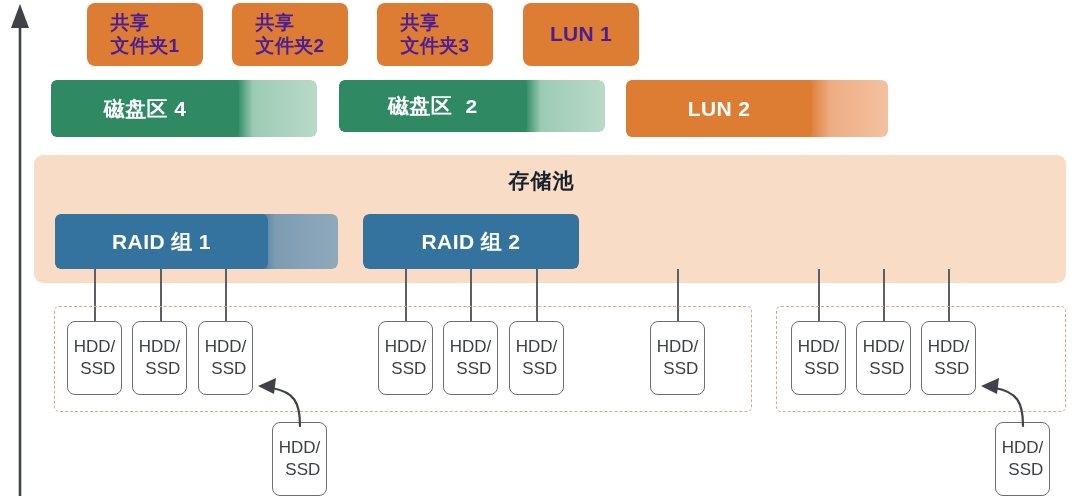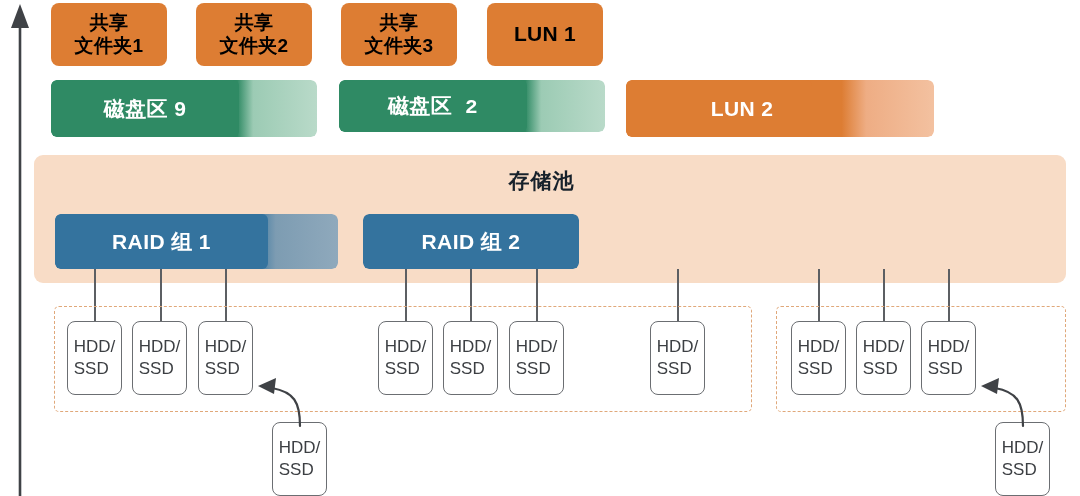--- a/index.html
+++ b/index.html
@@ -28,26 +28,26 @@
   }
 
   
   .block {
     position: absolute;
     border-radius: 7px;
     box-sizing: border-box;
     display: flex;
     align-items: center;
     justify-content: center;
-    color: #000000;
+    color: #4c1d95;
     font-weight: bold;
-    text-align: center;
     line-height: 1.18;
     white-space: pre-line;
     letter-spacing: 0.3px;
+    margin-left: 36px;
   }
 
   .share-folder {
     background: #dd7d33;
     font-size: 19px;
     border-radius: 8px;
   }
   .lun-1 {
     background: #dd7d33;
     font-size: 21px;
@@ -143,21 +143,21 @@
     border-radius: 8px;
     background: #ffffff;
     display: flex;
     flex-direction: column;
     align-items: center;
     justify-content: center;
     font-size: 17px;
     color: #3c3f43;
     line-height: 1.32;
     white-space: pre-line;
-    text-align: left;
+    text-align: right;
   }
 
   .spare-arrow {
     position: absolute;
   }
 </style>
 </head>
 <body>
 
 <div id="canvas">
@@ -174,30 +174,30 @@
 文件夹2</div>
 
   <div class="block share-folder" style="left:341px; top:3px; width:116px; height:63px;">共享
 文件夹3</div>
 
   <div class="block lun-1" style="left:487px; top:3px; width:116px; height:63px;">LUN 1</div>
 
   <div class="bar-wrap" style="left:51px; top:80px; width:266px; height:57px;">
     <div class="bar-fade" style="background:linear-gradient(to right,#2f8a64 0%, #2f8a64 70%, #9ccbb4 76%, #b9dac9 100%);"></div>
     <div class="bar-solid" style="width:188px; background:#2f8a64;"></div>
-    <div class="bar-label disk-area" style="justify-content:center; padding-right:78px;">磁盘区 9</div>
+    <div class="bar-label disk-area" style="justify-content:center; padding-right:78px;">磁盘区 4</div>
   </div>
 
   <div class="bar-wrap" style="left:339px; top:80px; width:266px; height:52px;font-family:Liberation Mono, monospace;">
     <div class="bar-fade" style="background:linear-gradient(to right,#2f8a64 0%, #2f8a64 70%, #9ccbb4 76%, #b9dac9 100%);"></div>
     <div class="bar-solid" style="width:188px; background:#2f8a64;"></div>
     <div class="bar-label disk-area" style="justify-content:center; padding-right:78px;">磁盘区 2</div>
   </div>
 
-  <div class="bar-wrap" style="left:626px; top:80px; width:308px; height:57px;">
+  <div class="bar-wrap" style="left:626px; top:80px; width:262px; height:57px;">
     <div class="bar-fade" style="background:linear-gradient(to right,#dd7d33 0%, #dd7d33 70%, #eead84 78%, #f3c1a0 100%);"></div>
     <div class="bar-solid" style="width:186px; background:#dd7d33;"></div>
     <div class="bar-label lun-2" style="justify-content:center; padding-right:76px;">LUN 2</div>
   </div>
 
   <div class="pool"></div>
   <div class="pool-title">存储池</div>
 
   <div class="bar-wrap" style="left:55px; top:214px; width:283px; height:55px;">
     <div class="bar-fade" style="background:linear-gradient(to right,#34739e 0%, #34739e 70%, #7d9cb2 78%, #8fa9bc 100%);"></div>

